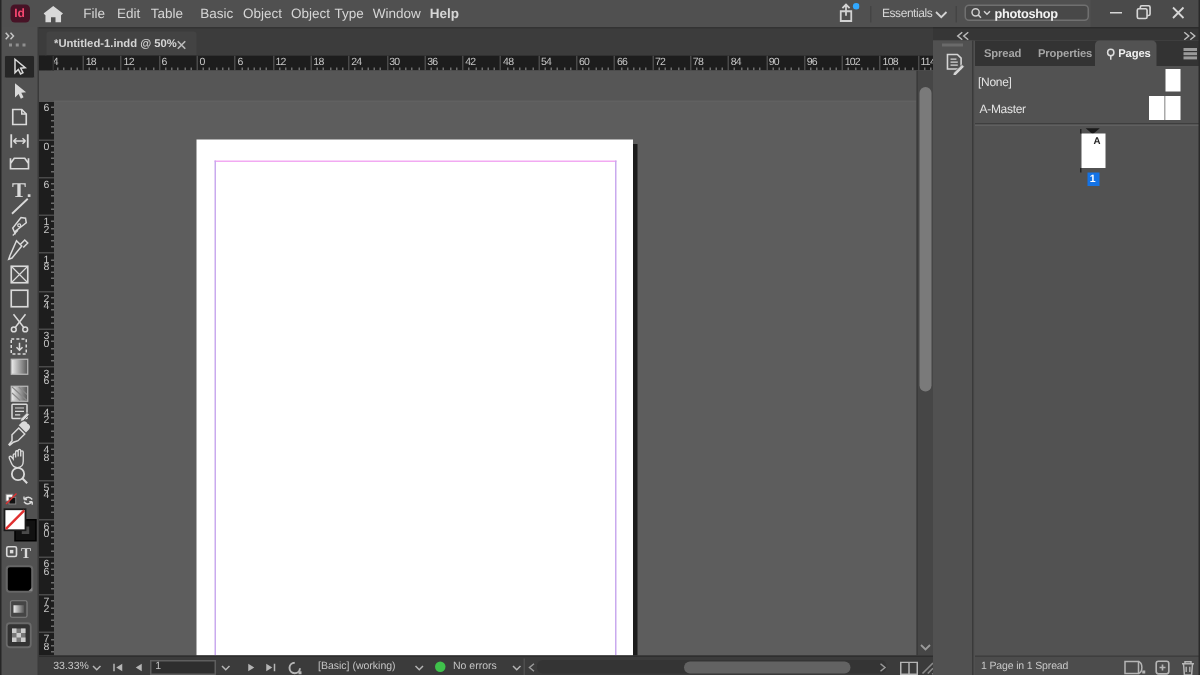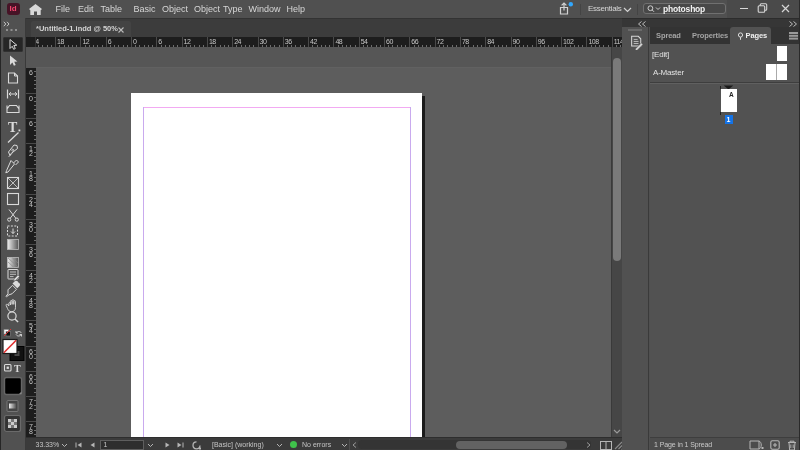--- a/index.html
+++ b/index.html
@@ -20,21 +20,21 @@
     <path d="M6.5 0 L13 5 L11.7 6.2 L11.7 11 L8 11 L8 7.5 L5 7.5 L5 11 L1.3 11 L1.3 6.2 L0 5 Z" fill="#d8d8d8"></path>
   </svg>
   <div class="abs mi" style="left:55.5px;top:3.5px;">File</div>
   <div class="abs mi" style="left:78px;top:3.5px;">Edit</div>
   <div class="abs mi" style="left:100.5px;top:3.5px;">Table</div>
   <div class="abs mi" style="left:133.5px;top:3.5px;">Basic</div>
   <div class="abs mi" style="left:162px;top:3.5px;">Object</div>
   <div class="abs mi" style="left:194px;top:3.5px;">Object</div>
   <div class="abs mi" style="left:223px;top:3.5px;">Type</div>
   <div class="abs mi" style="left:248.5px;top:3.5px;">Window</div>
-  <div class="abs mi" style="left:286.5px;top:3.5px;">Help</div>
+  <div class="abs mi" style="left:286.5px;top:3.5px;font-weight:bold;">Help</div>
   <div class="abs" style="left:727px;top:0;width:73px;height:18px;background:#4a4a4a;"></div>
 
   <svg class="abs" style="left:557px;top:2px;" width="16" height="14" viewBox="0 0 16 14">
     <path d="M3.5 5.5 h7 v6.5 h-7 z" fill="none" stroke="#d2d2d2" stroke-width="1.2"></path>
     <path d="M7 8.5 V1.2 M4.6 3.4 L7 1 L9.4 3.4" stroke="#d2d2d2" stroke-width="1.2" fill="none"></path>
     <circle cx="13.8" cy="2.2" r="2.2" fill="#31a8ff"></circle>
   </svg>
   <div class="abs" style="left:580px;top:3.5px;width:1px;height:11px;background:#444;"></div>
   <div class="abs" style="left:588px;top:4px;font-size:8px;letter-spacing:-0.3px;color:#d6d6d6;">Essentials</div>
   <svg class="abs" style="left:623px;top:6.5px;" width="9" height="6" viewBox="0 0 9 6">
@@ -509,21 +509,21 @@
     <div class="abs" style="left:6px;top:4px;font-size:7.5px;color:#a5a5a5;font-weight:bold;letter-spacing:-0.1px;">Spread</div>
     <div class="abs" style="left:42px;top:4px;font-size:7.5px;color:#a5a5a5;font-weight:bold;letter-spacing:-0.1px;">Properties</div>
     <div class="abs" style="left:80px;top:0;width:41px;height:17px;background:#525252;border-radius:3px 3px 0 0;"></div>
     <svg class="abs" style="left:87px;top:4.5px;" width="7" height="9" viewBox="0 0 7 9">
           <circle cx="3.5" cy="3" r="2.1" fill="none" stroke="#ddd" stroke-width="1"></circle>
           <path d="M3.5 5.1 V7.8" stroke="#ddd" stroke-width="1"></path>
         </svg>
     <div class="abs" style="left:95.5px;top:4px;font-size:7.5px;color:#f0f0f0;font-weight:bold;letter-spacing:-0.1px;">Pages</div>
     <div class="abs" style="left:139px;top:5px;width:9px;height:1.5px;background:#9a9a9a;box-shadow:0 2.8px 0 #9a9a9a,0 5.6px 0 #9a9a9a;"></div>
   </div>
-  <div class="abs" style="left:2px;top:23px;font-size:8px;color:#e2e2e2;letter-spacing:-0.2px;">[Edit]</div>
+  <div class="abs" style="left:2px;top:23px;font-size:8px;color:#e2e2e2;letter-spacing:-0.2px;">[None]</div>
   <div class="abs" style="left:127px;top:19px;width:10px;height:15px;background:#fff;"></div>
   <div class="abs" style="left:3px;top:41px;font-size:8px;color:#e2e2e2;letter-spacing:-0.2px;">A-Master</div>
   <div class="abs" style="left:116px;top:37px;width:21px;height:15.5px;background:#fff;"></div>
   <div class="abs" style="left:126px;top:37px;width:1px;height:15.5px;background:#aaa;"></div>
   <div class="abs" style="left:0;top:55px;width:150px;height:1px;background:#3e3e3e;"></div>
   <div class="abs" style="left:0;top:56px;width:150px;height:1px;background:#606060;"></div>
 
   <svg class="abs" style="left:73px;top:58px;" width="11" height="5" viewBox="0 0 11 5">
         <path d="M0.8 0.5 L10.2 0.5 L5.5 4.5 Z" fill="#1a1a1a"></path>
       </svg>

